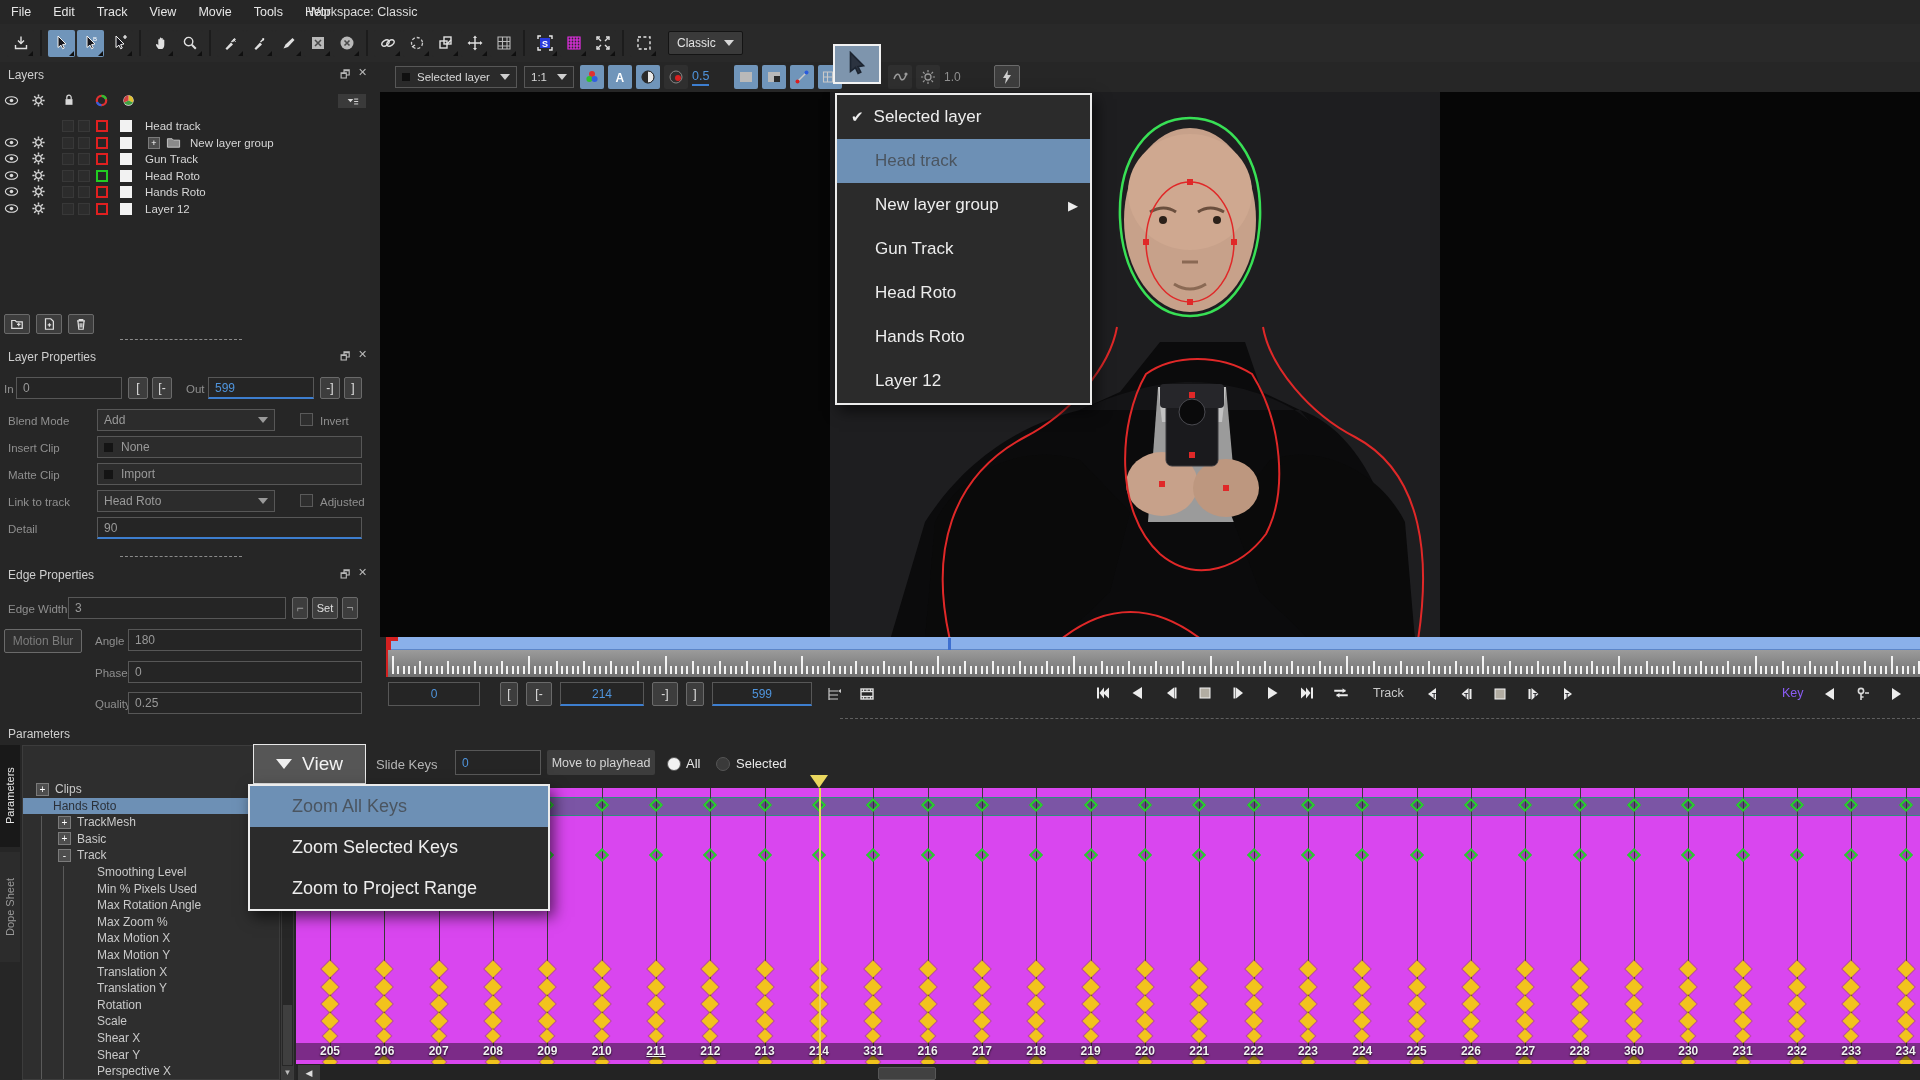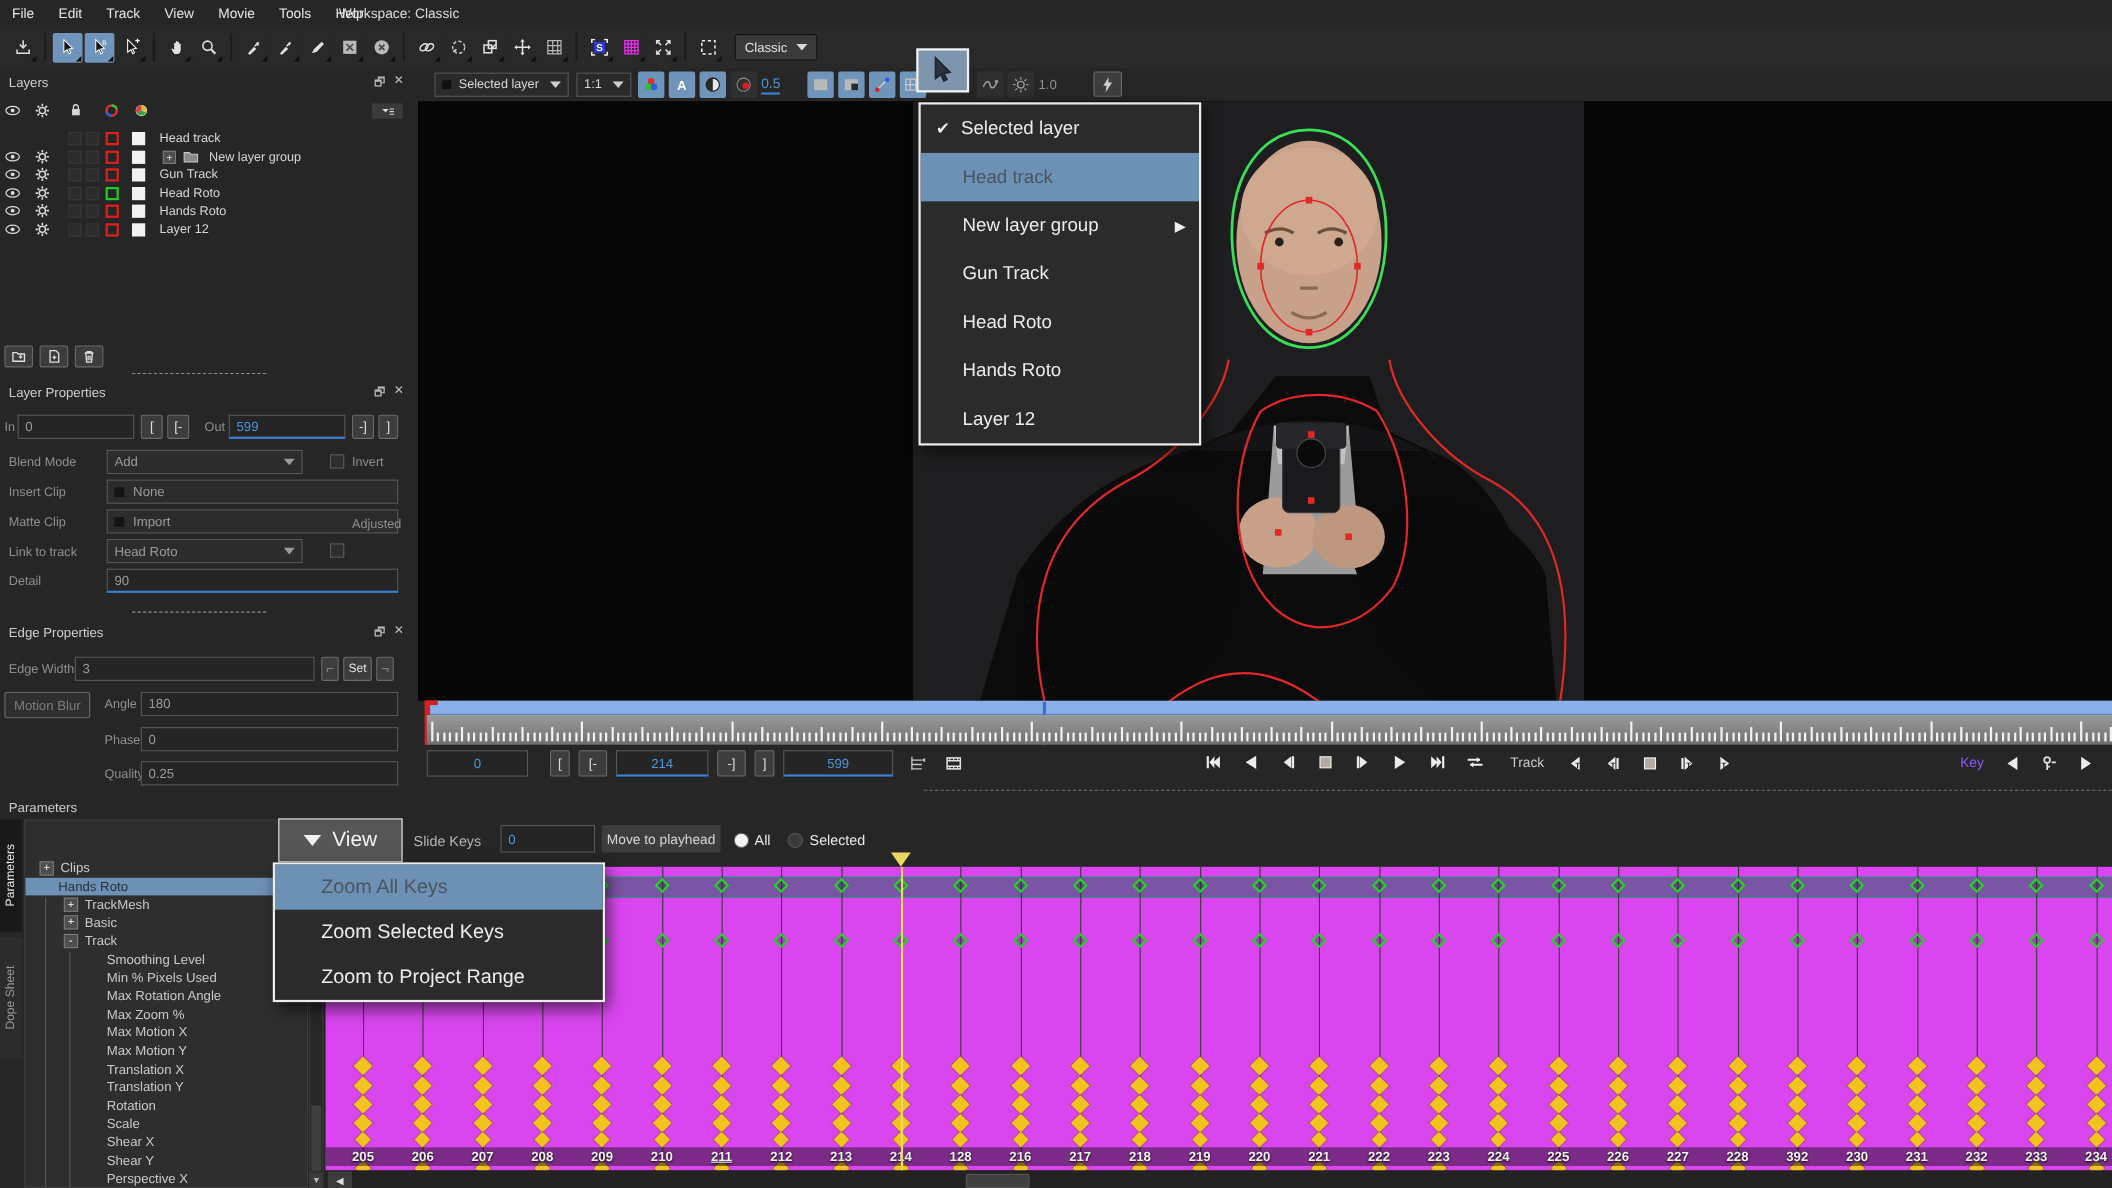--- a/index.html
+++ b/index.html
@@ -470,21 +470,21 @@
   <span style="width:9px;height:9px;background:#141414;margin-right:8px"></span>
   <span>Import</span>
 </div>
 
 <div class="abs lbl" style="left:8px;top:496px">Link to track</div>
 <div class="abs ddl" style="left:97px;top:490px;width:178px;height:22px">
   <span>Head Roto</span>
     <span class="car" style="border-top-color:#9a9a9a"></span>
 </div>
 <div class="abs chk" style="left:300px;top:494px"></div>
-<div class="abs lbl" style="left:320px;top:471px">Adjusted</div>
+<div class="abs lbl" style="left:320px;top:496px">Adjusted</div>
 
 <div class="abs lbl" style="left:8px;top:523px">Detail</div>
 <div class="abs fld blue left" style="left:97px;top:517px;width:265px;height:22px;color:#9a9a9a">90</div>
 
 <div class="abs dash" style="left:120px;top:556px;width:122px"></div>
 
 <div class="abs paneltitle" style="left:8px;top:568px">Edge Properties</div>
 <div class="abs dkico" style="left:340px;top:566px">🗗</div>
 <div class="abs dkico" style="left:358px;top:566px">✕</div>
 
@@ -1499,35 +1499,35 @@
     <div class="fnum" style="left: 12px; top: 256px;">205</div>
     <div class="fnum" style="left: 66.33px; top: 256px;">206</div>
     <div class="fnum" style="left: 120.66px; top: 256px;">207</div>
     <div class="fnum" style="left: 174.99px; top: 256px;">208</div>
     <div class="fnum" style="left: 229.32px; top: 256px;">209</div>
     <div class="fnum" style="left: 283.65px; top: 256px;">210</div>
     <div class="fnum" style="left: 337.98px; top: 256px; text-decoration: underline;">211</div>
     <div class="fnum" style="left: 392.31px; top: 256px;">212</div>
     <div class="fnum" style="left: 446.64px; top: 256px;">213</div>
     <div class="fnum" style="left: 500.97px; top: 256px;">214</div>
-    <div class="fnum" style="left: 555.3px; top: 256px;">128</div>
+    <div class="fnum" style="left: 555.3px; top: 256px;">331</div>
     <div class="fnum" style="left: 609.63px; top: 256px;">216</div>
     <div class="fnum" style="left: 663.96px; top: 256px;">217</div>
     <div class="fnum" style="left: 718.29px; top: 256px;">218</div>
     <div class="fnum" style="left: 772.62px; top: 256px;">219</div>
     <div class="fnum" style="left: 826.95px; top: 256px;">220</div>
     <div class="fnum" style="left: 881.28px; top: 256px;">221</div>
     <div class="fnum" style="left: 935.61px; top: 256px;">222</div>
     <div class="fnum" style="left: 989.94px; top: 256px;">223</div>
     <div class="fnum" style="left: 1044.27px; top: 256px;">224</div>
     <div class="fnum" style="left: 1098.6px; top: 256px;">225</div>
     <div class="fnum" style="left: 1152.93px; top: 256px;">226</div>
     <div class="fnum" style="left: 1207.26px; top: 256px;">227</div>
     <div class="fnum" style="left: 1261.59px; top: 256px;">228</div>
-    <div class="fnum" style="left: 1315.92px; top: 256px;">392</div>
+    <div class="fnum" style="left: 1315.92px; top: 256px;">360</div>
     <div class="fnum" style="left: 1370.25px; top: 256px;">230</div>
     <div class="fnum" style="left: 1424.58px; top: 256px;">231</div>
     <div class="fnum" style="left: 1478.91px; top: 256px;">232</div>
     <div class="fnum" style="left: 1533.24px; top: 256px;">233</div>
     <div class="fnum" style="left: 1587.57px; top: 256px;">234</div>
     <div class="abs" style="left: 522.97px; top: 0px; width: 2px; height: 276px; background: rgb(234, 215, 94); z-index: 20;"></div>
   </div>
 
 <div class="abs" style="left:810px;top:775px;width:0;height:0;border-left:9px solid transparent;border-right:9px solid transparent;border-top:13px solid #ead75e;z-index:30"></div>
 

